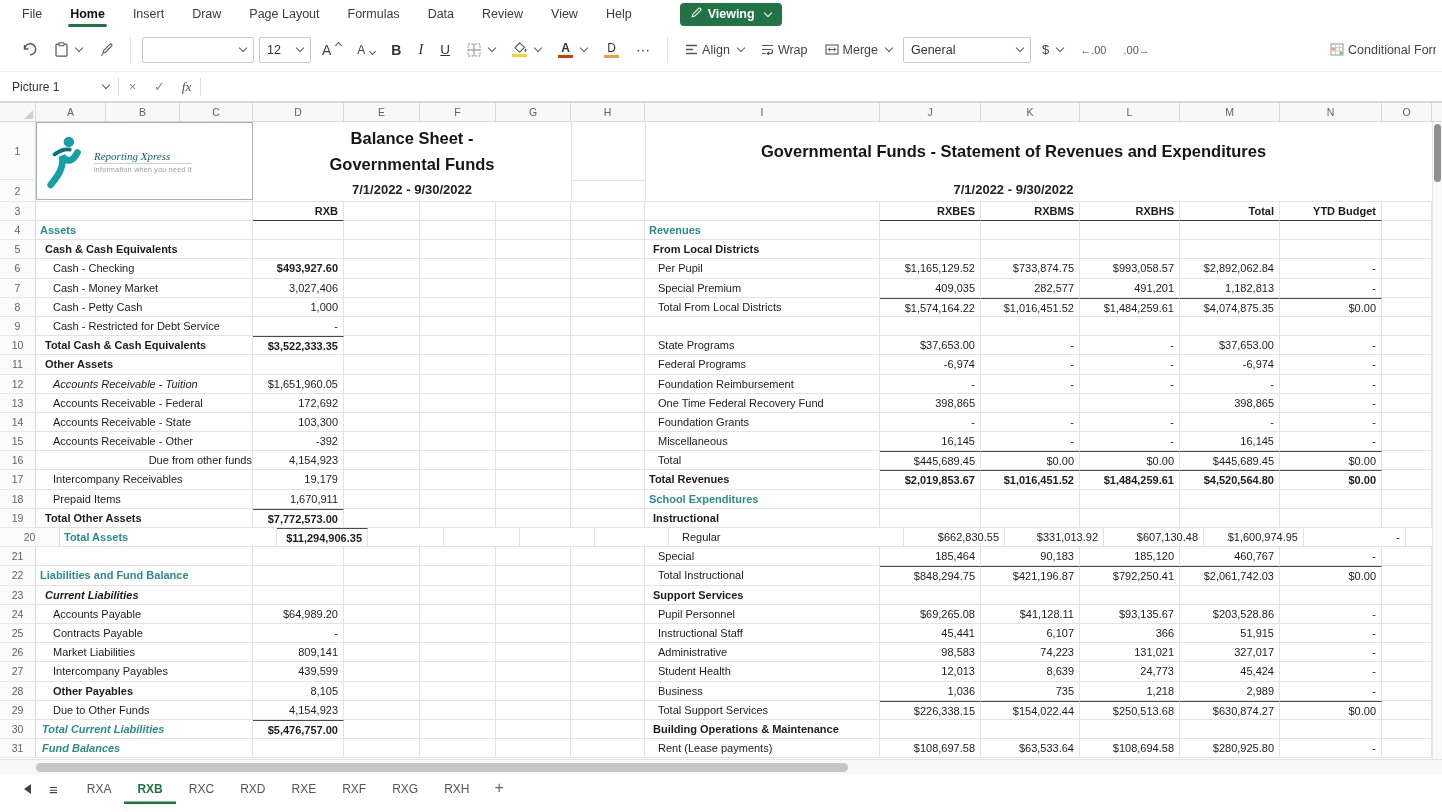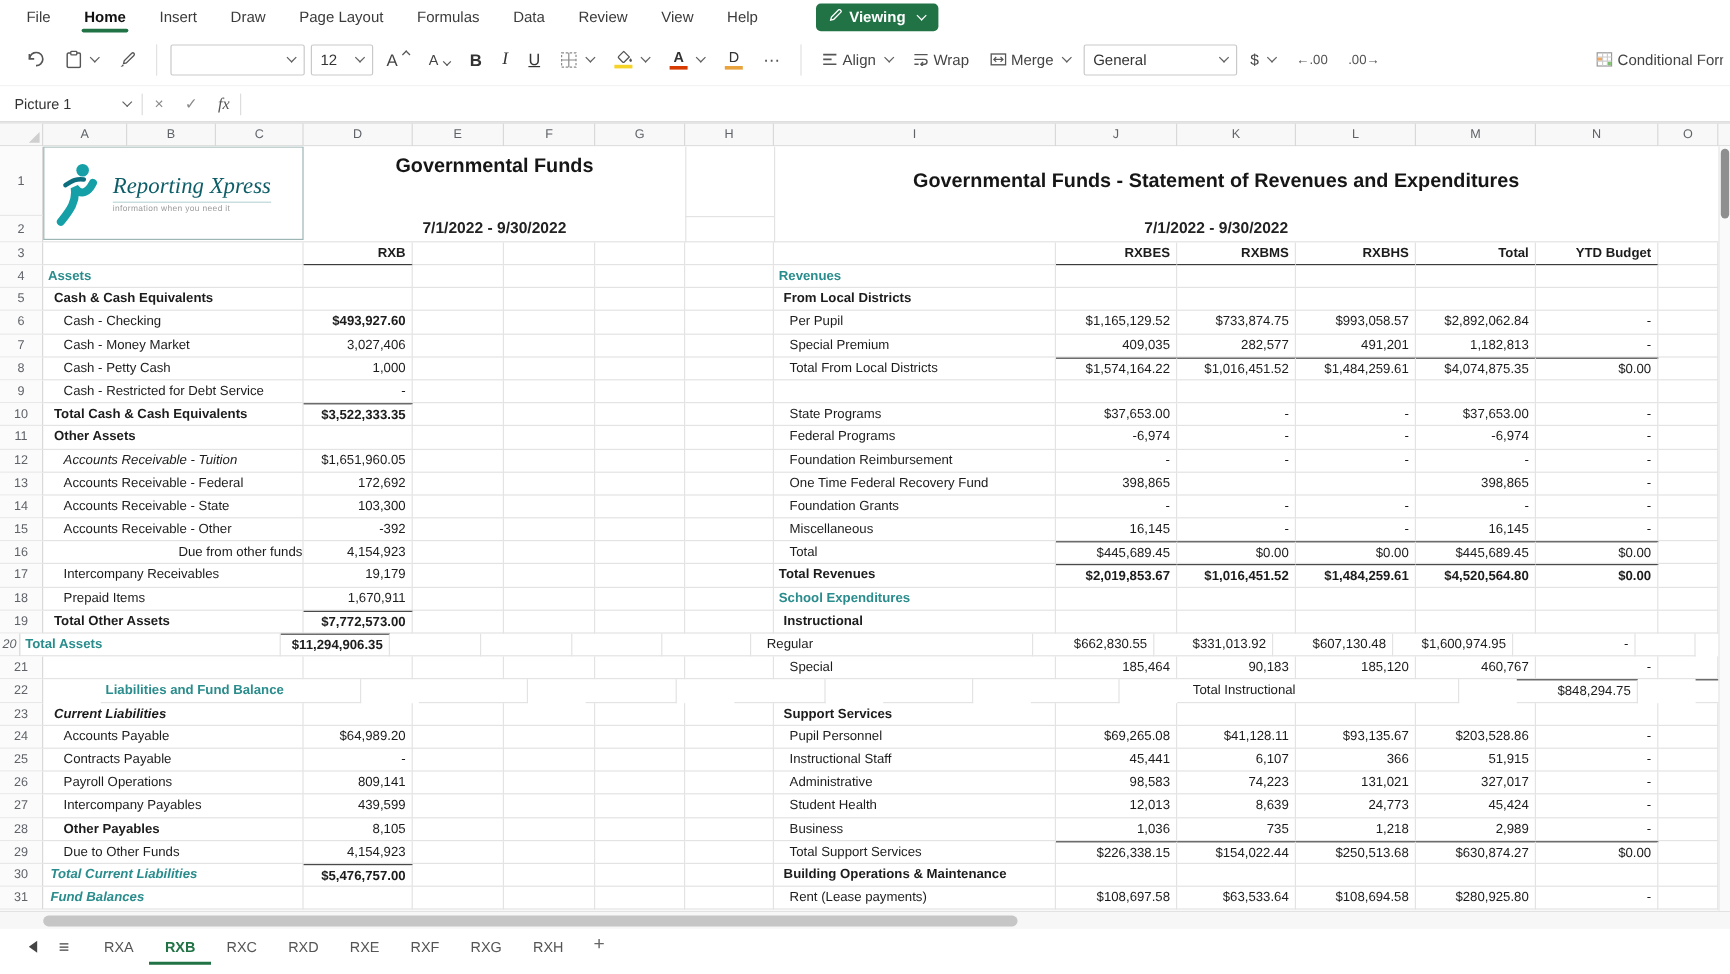--- a/index.html
+++ b/index.html
@@ -46,21 +46,21 @@
   .corner::after{content:"";position:absolute;right:2px;bottom:2px;border-left:9px solid transparent;border-bottom:9px solid #cfcfcf}
   .chcell{flex:none;border-right:1px solid var(--hdr);border-bottom:1px solid var(--hdr);font-size:10.5px;color:#5f6368;text-align:center;line-height:19px}
   .chfill{flex:1;border-bottom:1px solid var(--hdr)}
 
   
   #grid{position:relative;height:637px;background:#fff;overflow:hidden}
   .band{position:absolute;top:0;left:0;width:1432px;height:80px;background:#fff;border-bottom:1px solid var(--grid)}
   #bandgut{position:absolute;left:0;top:0;width:36px}
   .gutcell{border-right:1px solid #d9d9d9;border-bottom:1px solid #e8e8e8;background:#fbfbfb;color:#5f6368;font-size:10.5px;display:flex;align-items:center;justify-content:center}
   .logobox{position:absolute;left:36px;top:0;width:217px;height:78px;background:#fff;border:1px solid #9db5b5;display:flex;align-items:center;padding:5px 8px;gap:7px}
-  .brand{font-family:"Liberation Serif",serif;font-style:italic;font-size:19px;color:#0e5e68;border-bottom:1px solid #bcd6d6;padding-bottom:1px}
+  .brand{font-family:"Liberation Serif",serif;font-style:italic;font-size:11px;color:#0e5e68;border-bottom:1px solid #bcd6d6;padding-bottom:1px}
   .tagline{font-size:7px;color:#9a9a9a;letter-spacing:.3px;margin-top:2px}
   .ltitle{position:absolute;left:253px;top:3px;width:318px;text-align:center;font-weight:700;font-size:16.5px;line-height:26px;color:#161616}
   .lperiod{position:absolute;left:253px;top:58px;width:318px;height:21px;text-align:center;font-weight:700;font-size:13px;line-height:20px}
   .rtitle{position:absolute;left:645px;top:0;width:737px;height:58px;display:flex;align-items:center;justify-content:center;font-weight:700;font-size:16.5px;color:#161616}
   .rperiod{position:absolute;left:645px;top:58px;width:737px;height:21px;text-align:center;font-weight:700;font-size:13px;line-height:20px}
   .bv{position:absolute;top:0;height:80px;width:1px;background:var(--grid)}
   .bh{position:absolute;top:58px;left:571px;width:74px;height:1px;background:var(--grid)}
 
   #rows{position:absolute;top:80px;left:0;width:1432px}
   .grow{display:flex}
@@ -292,20 +292,21 @@
           <circle cx="25" cy="9" r="5.5" fill="#14a0a6"></circle>
           <path d="M6 54 C14 44 20 36 18 24 C24 32 30 28 34 20" stroke="#14a0a6" stroke-width="7" fill="none" stroke-linecap="round"></path>
           <path d="M10 22 C16 18 20 16 26 17" stroke="#0d6f7e" stroke-width="4" fill="none" stroke-linecap="round"></path>
         </svg>
       <div>
         <div class="brand">Reporting Xpress</div>
         <div class="tagline">information when you need it</div>
       </div>
     </div>
     <div class="ltitle">
+      <div>Balance Sheet -</div>
       <div>Governmental Funds</div>
     </div>
     <div class="lperiod">7/1/2022 - 9/30/2022</div>
     <div class="rtitle">Governmental Funds - Statement of Revenues and Expenditures</div>
     <div class="rperiod">7/1/2022 - 9/30/2022</div>
     <div class="bv" style="left:571px"></div>
     <div class="bv" style="left:645px"></div>
     <div class="bh"></div>
   </div>
   <div id="rows">
@@ -575,21 +576,21 @@
         <div class="emp" style="width: 74px;"></div>
         <div class="rlbl sub" style="width: 235px;">Instructional</div>
         <div class="rval" style="width: 101px;"></div>
         <div class="rval" style="width: 99px;"></div>
         <div class="rval" style="width: 100px;"></div>
         <div class="rval" style="width: 100px;"></div>
         <div class="rval" style="width: 102px;"></div>
         <div class="emp" style="width: 50px;"></div>
       </div>
       <div class="grow" style="height: 19.2px;">
-        <div class="gut" style="width: 17px; font-style: italic;">20</div>
+        <div class="gut" style="width: 60px;">20</div>
         <div class="lbl sectot" style="width: 217px;">Total Assets</div>
         <div class="val vb vt" style="width: 91px;">$11,294,906.35</div>
         <div class="emp" style="width: 76px;"></div>
         <div class="emp" style="width: 76px;"></div>
         <div class="emp" style="width: 75px;"></div>
         <div class="emp" style="width: 74px;"></div>
         <div class="rlbl item" style="width: 235px;">Regular</div>
         <div class="rval" style="width: 101px;">$662,830.55</div>
         <div class="rval" style="width: 99px;">$331,013.92</div>
         <div class="rval" style="width: 100px;">$607,130.48</div>
@@ -606,21 +607,21 @@
         <div class="emp" style="width: 75px;"></div>
         <div class="emp" style="width: 74px;"></div>
         <div class="rlbl item" style="width: 235px;">Special</div>
         <div class="rval" style="width: 101px;">185,464</div>
         <div class="rval" style="width: 99px;">90,183</div>
         <div class="rval" style="width: 100px;">185,120</div>
         <div class="rval" style="width: 100px;">460,767</div>
         <div class="rval" style="width: 102px;">-</div>
         <div class="emp" style="width: 50px;"></div>
       </div>
-      <div class="grow" style="height: 19.2px; gap: 48px;">
+      <div class="grow" style="height: 19.2px;">
         <div class="gut" style="width: 36px;">22</div>
         <div class="lbl sec" style="width: 217px;">Liabilities and Fund Balance</div>
         <div class="val" style="width: 91px;"></div>
         <div class="emp" style="width: 76px;"></div>
         <div class="emp" style="width: 76px;"></div>
         <div class="emp" style="width: 75px;"></div>
         <div class="emp" style="width: 74px;"></div>
         <div class="rlbl itot" style="width: 235px;">Total Instructional</div>
         <div class="rval vt" style="width: 101px;">$848,294.75</div>
         <div class="rval vt" style="width: 99px;">$421,196.87</div>
@@ -672,21 +673,21 @@
         <div class="rlbl item" style="width: 235px;">Instructional Staff</div>
         <div class="rval" style="width: 101px;">45,441</div>
         <div class="rval" style="width: 99px;">6,107</div>
         <div class="rval" style="width: 100px;">366</div>
         <div class="rval" style="width: 100px;">51,915</div>
         <div class="rval" style="width: 102px;">-</div>
         <div class="emp" style="width: 50px;"></div>
       </div>
       <div class="grow" style="height: 19.2px;">
         <div class="gut" style="width: 36px;">26</div>
-        <div class="lbl item" style="width: 217px;">Payroll Operations</div>
+        <div class="lbl item" style="width: 217px;">Market Liabilities</div>
         <div class="val" style="width: 91px;">809,141</div>
         <div class="emp" style="width: 76px;"></div>
         <div class="emp" style="width: 76px;"></div>
         <div class="emp" style="width: 75px;"></div>
         <div class="emp" style="width: 74px;"></div>
         <div class="rlbl item" style="width: 235px;">Administrative</div>
         <div class="rval" style="width: 101px;">98,583</div>
         <div class="rval" style="width: 99px;">74,223</div>
         <div class="rval" style="width: 100px;">131,021</div>
         <div class="rval" style="width: 100px;">327,017</div>

